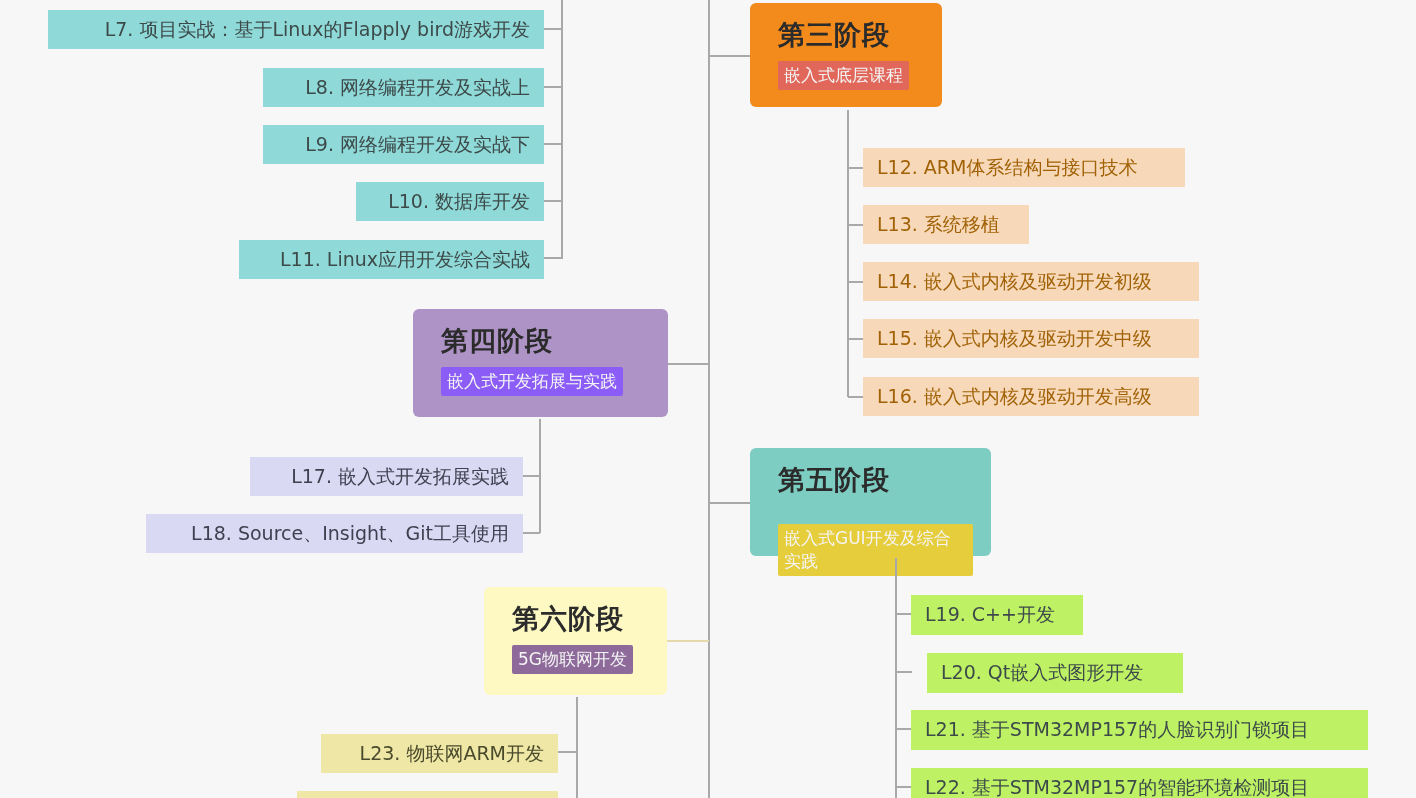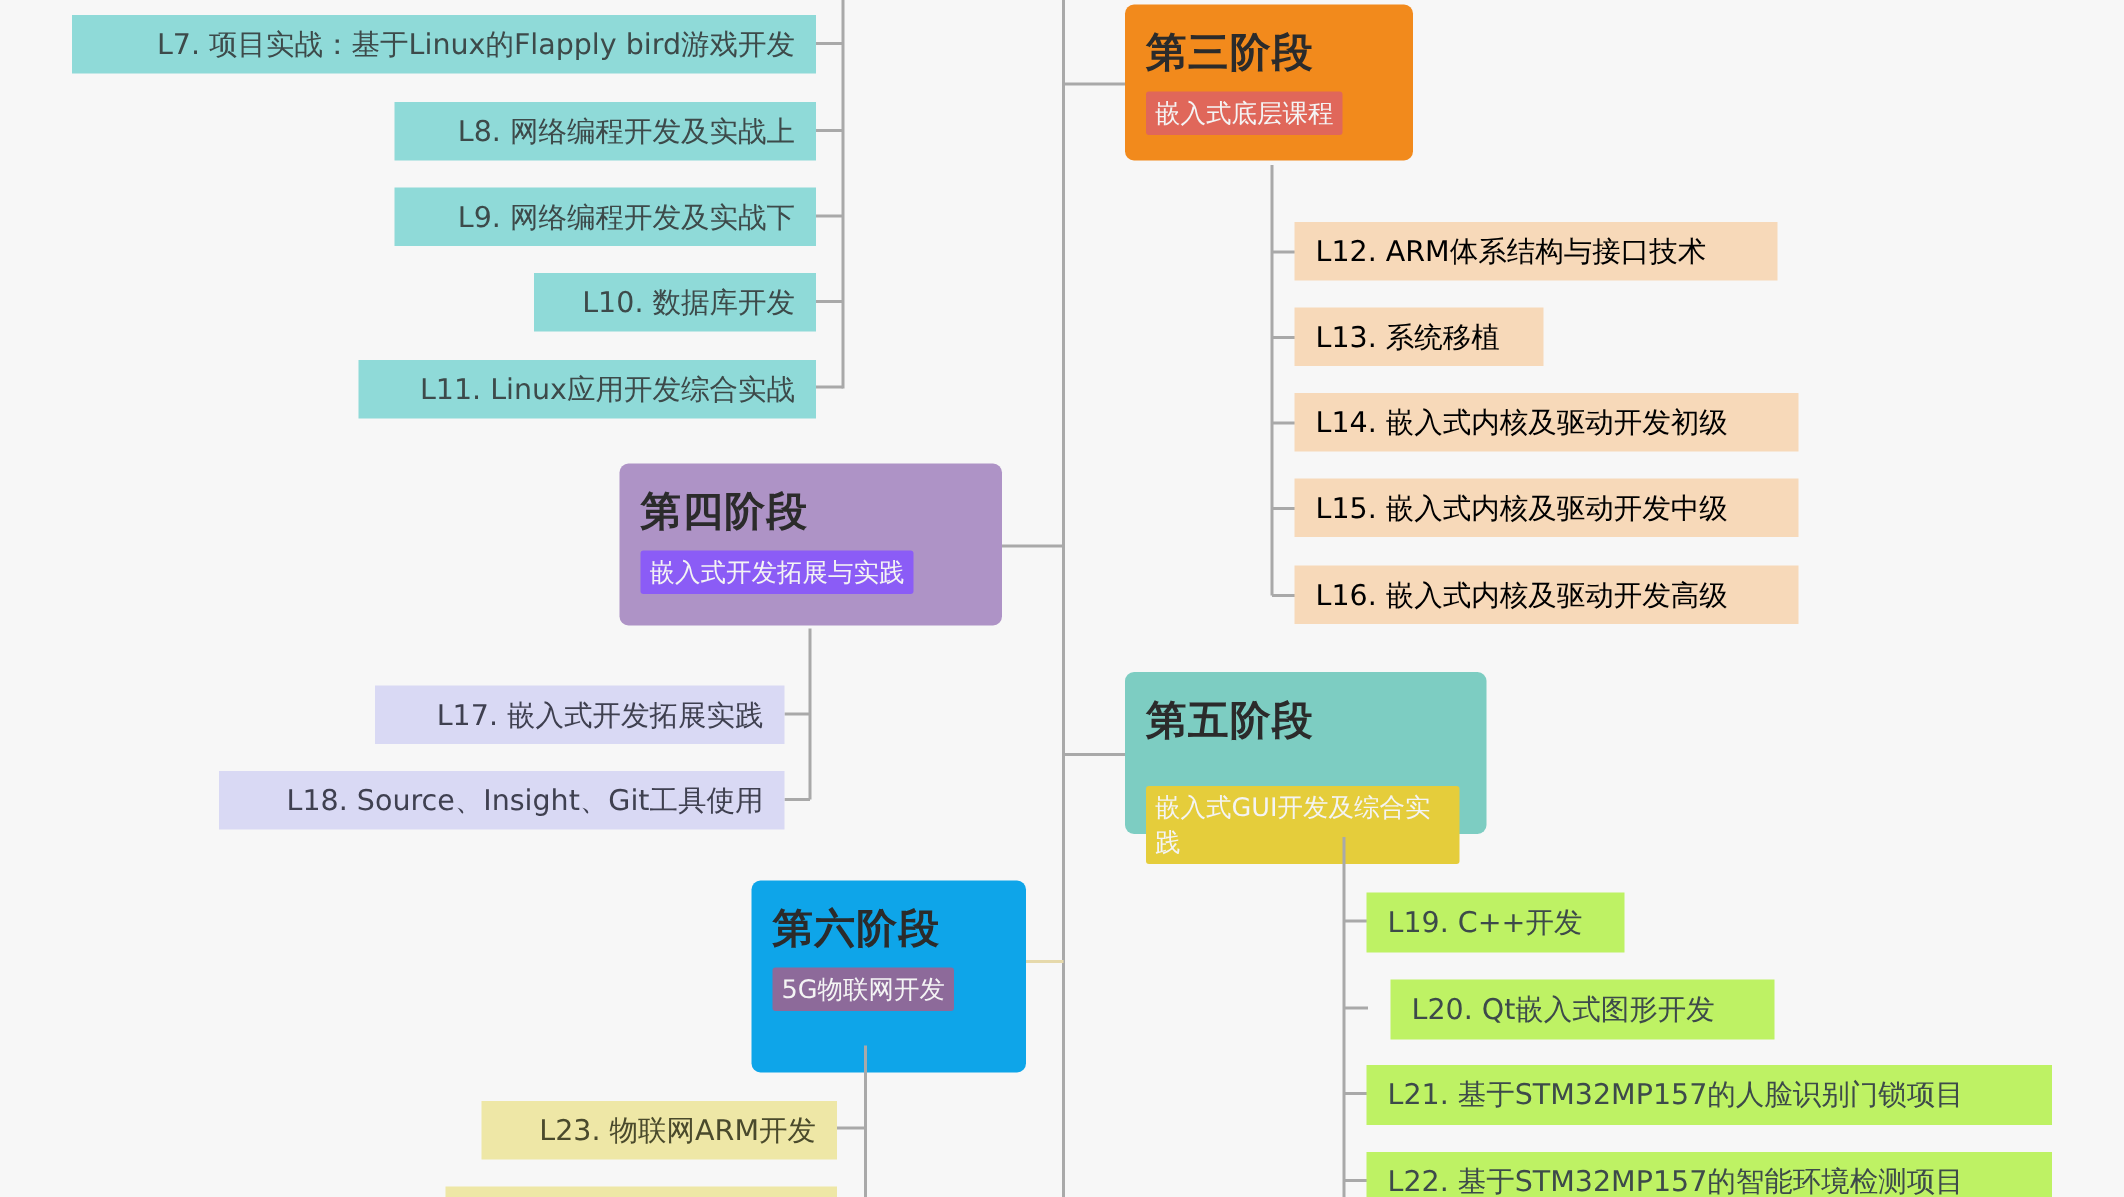--- a/index.html
+++ b/index.html
@@ -9,27 +9,27 @@
     font-family: "DejaVu Sans", "Liberation Sans", sans-serif;
   }
   .line { position: absolute; background: #a9a9a9; }
   .node {
     position: absolute; box-sizing: border-box;
     font-size: 19px; color: #3d4a4a; white-space: nowrap;
     display: flex; align-items: center; padding: 0 14px;
   }
   .node.right { justify-content: flex-end; }
   .teal { background: #8fdad8; }
-  .peach { background: #f7d9b9; color: #000000; text-align: center; }
+  .peach { background: #f7d9b9; color: #a16207; text-align: center; }
   .lav { background: #d9d9f4; color: #3f4050; }
   .lteal { background: #bef264; }
   .lyellow { background: #eee7a6; color: #4a4a2c; }
   .stage {
     position: absolute; box-sizing: border-box; border-radius: 6px;
-    padding: 14px 18px 0 14px;
+    padding: 14px 18px 0 28px;
   }
   .stage-title { font-size: 27px; font-weight: bold; color: #2b2b2b; letter-spacing: 1px; }
   .stage-tag {
     display: inline-block; margin-top: 8px; padding: 3px 6px;
     font-size: 17px; color: #f4f4f4; border-radius: 2px;
   }
 </style>
 </head>
 <body>
 
@@ -120,21 +120,21 @@
     <span>L20. Qt嵌入式图形开发</span>
   </div>
 <div class="node lteal" style="left:911px;top:710px;width:457px;height:40px;">
     <span>L21. 基于STM32MP157的人脸识别门锁项目</span>
   </div>
 <div class="node lteal" style="left:911px;top:768px;width:457px;height:40px;">
     <span>L22. 基于STM32MP157的智能环境检测项目</span>
   </div>
 
 <div class="line" style="left:667px;top:640px;width:42px;height:2px;background:#e6d9ab;"></div>
-<div class="stage" style="left:484px;top:587px;width:183px;height:128px;background:#0ea5e9;margin-left:17px;">
+<div class="stage" style="left:484px;top:587px;width:183px;height:108px;background:#fef9c3;">
   <div class="stage-title">第六阶段</div>
   <div class="stage-tag" style="background:#8d6a9a;">5G物联网开发</div>
 </div>
 <div class="line" style="left:576px;top:697px;width:2px;height:101px;"></div>
 <div class="line" style="left:558px;top:751px;width:19px;height:2px;"></div>
 
 <div class="node lyellow right" style="left:321px;top:734px;width:237px;height:39px;">
     <span>L23. 物联网ARM开发</span>
   </div>
 <div class="node lyellow right" style="left:297px;top:791px;width:261px;height:39px;">

